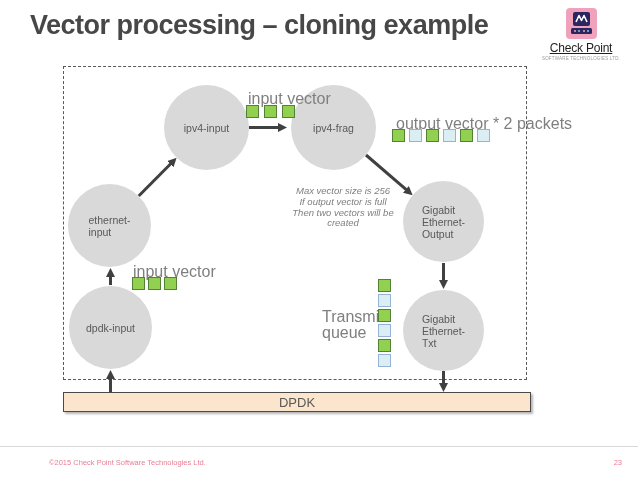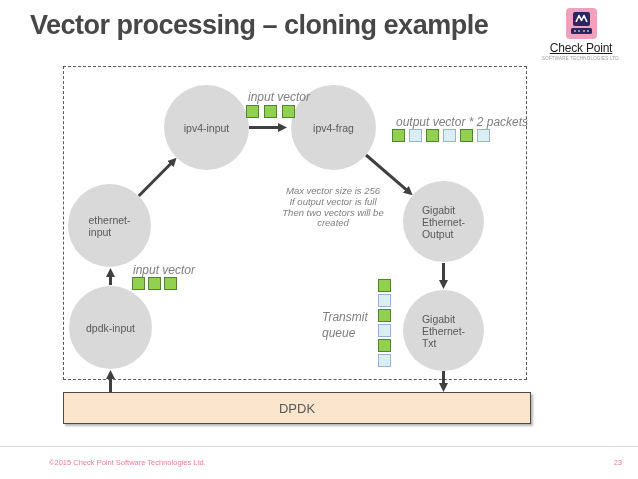--- a/index.html
+++ b/index.html
@@ -23,41 +23,41 @@
   .node{position:absolute;border-radius:50%;background:var(--node-fill);
         color:var(--node-text);font-size:10.5px;line-height:12px;
         display:flex;align-items:center;justify-content:center;white-space:pre-line;}
   .n-ipv4-input{left:164px;top:85px;width:85px;height:85px;}
   .n-ipv4-frag{left:291px;top:85px;width:85px;height:85px;}
   .n-eth-input{left:68px;top:184px;width:83px;height:83px;}
   .n-dpdk-input{left:69px;top:286px;width:83px;height:83px;}
   .n-gig-out{left:403px;top:181px;width:81px;height:81px;}
   .n-gig-txt{left:403px;top:290px;width:81px;height:81px;}
 
-  .vlabel{position:absolute;font-size:12px;font-style:italic;color:var(--annotation-color);
+  .vlabel{position:absolute;font-size:16px;color:var(--annotation-color);
           white-space:pre-line;}
-  .annotation{position:absolute;left:268px;top:186px;width:130px;font-size:9.5px;
+  .annotation{position:absolute;left:278px;top:186px;width:130px;font-size:9.5px;
           font-style:italic;color:var(--annotation-color);line-height:10.8px;
           text-align:center;white-space:pre-line;}
 
   .sq{display:inline-block;width:11px;height:11px;border:1px solid;flex:0 0 auto;}
   .sq.green{background:var(--packet-green);border-color:var(--packet-green-border);}
   .sq.blue{background:var(--packet-blue);border-color:var(--packet-blue-border);}
   .sq-row{position:absolute;display:flex;}
   .row-top{left:246px;top:105px;gap:5px;}
   .row-out{left:392px;top:129px;gap:4px;}
   .row-left{left:132px;top:277px;gap:3px;}
   .col-queue{position:absolute;left:378px;top:279px;display:flex;flex-direction:column;gap:2px;}
 
   .lab-top{left:248px;top:90px;}
   .lab-out{left:396px;top:115px;}
   .lab-left{left:133px;top:263px;}
   .lab-queue{left:322px;top:309px;line-height:16px;}
 
-  .dpdk-box{position:absolute;left:63px;top:392px;width:468px;height:32px;
+  .dpdk-box{position:absolute;left:63px;top:392px;width:468px;height:20px;
             background:var(--dpdk-fill);border:1px solid #4a4a4a;box-sizing:border-box;
             box-shadow:2px 2px 2px #b8b8b8;display:flex;align-items:center;justify-content:center;
             font-size:13px;color:#595959;}
 
   .footer-line{position:absolute;left:0;top:446px;width:638px;height:1px;background:#d9d9d9;}
   .footer-text{position:absolute;left:25px;top:458px;font-size:7.5px;color:var(--footer-pink);margin-left:24px;}
   .page-num{position:absolute;right:16px;top:458px;font-size:7.5px;color:var(--footer-pink);}
 </style>
 </head>
 <body>

